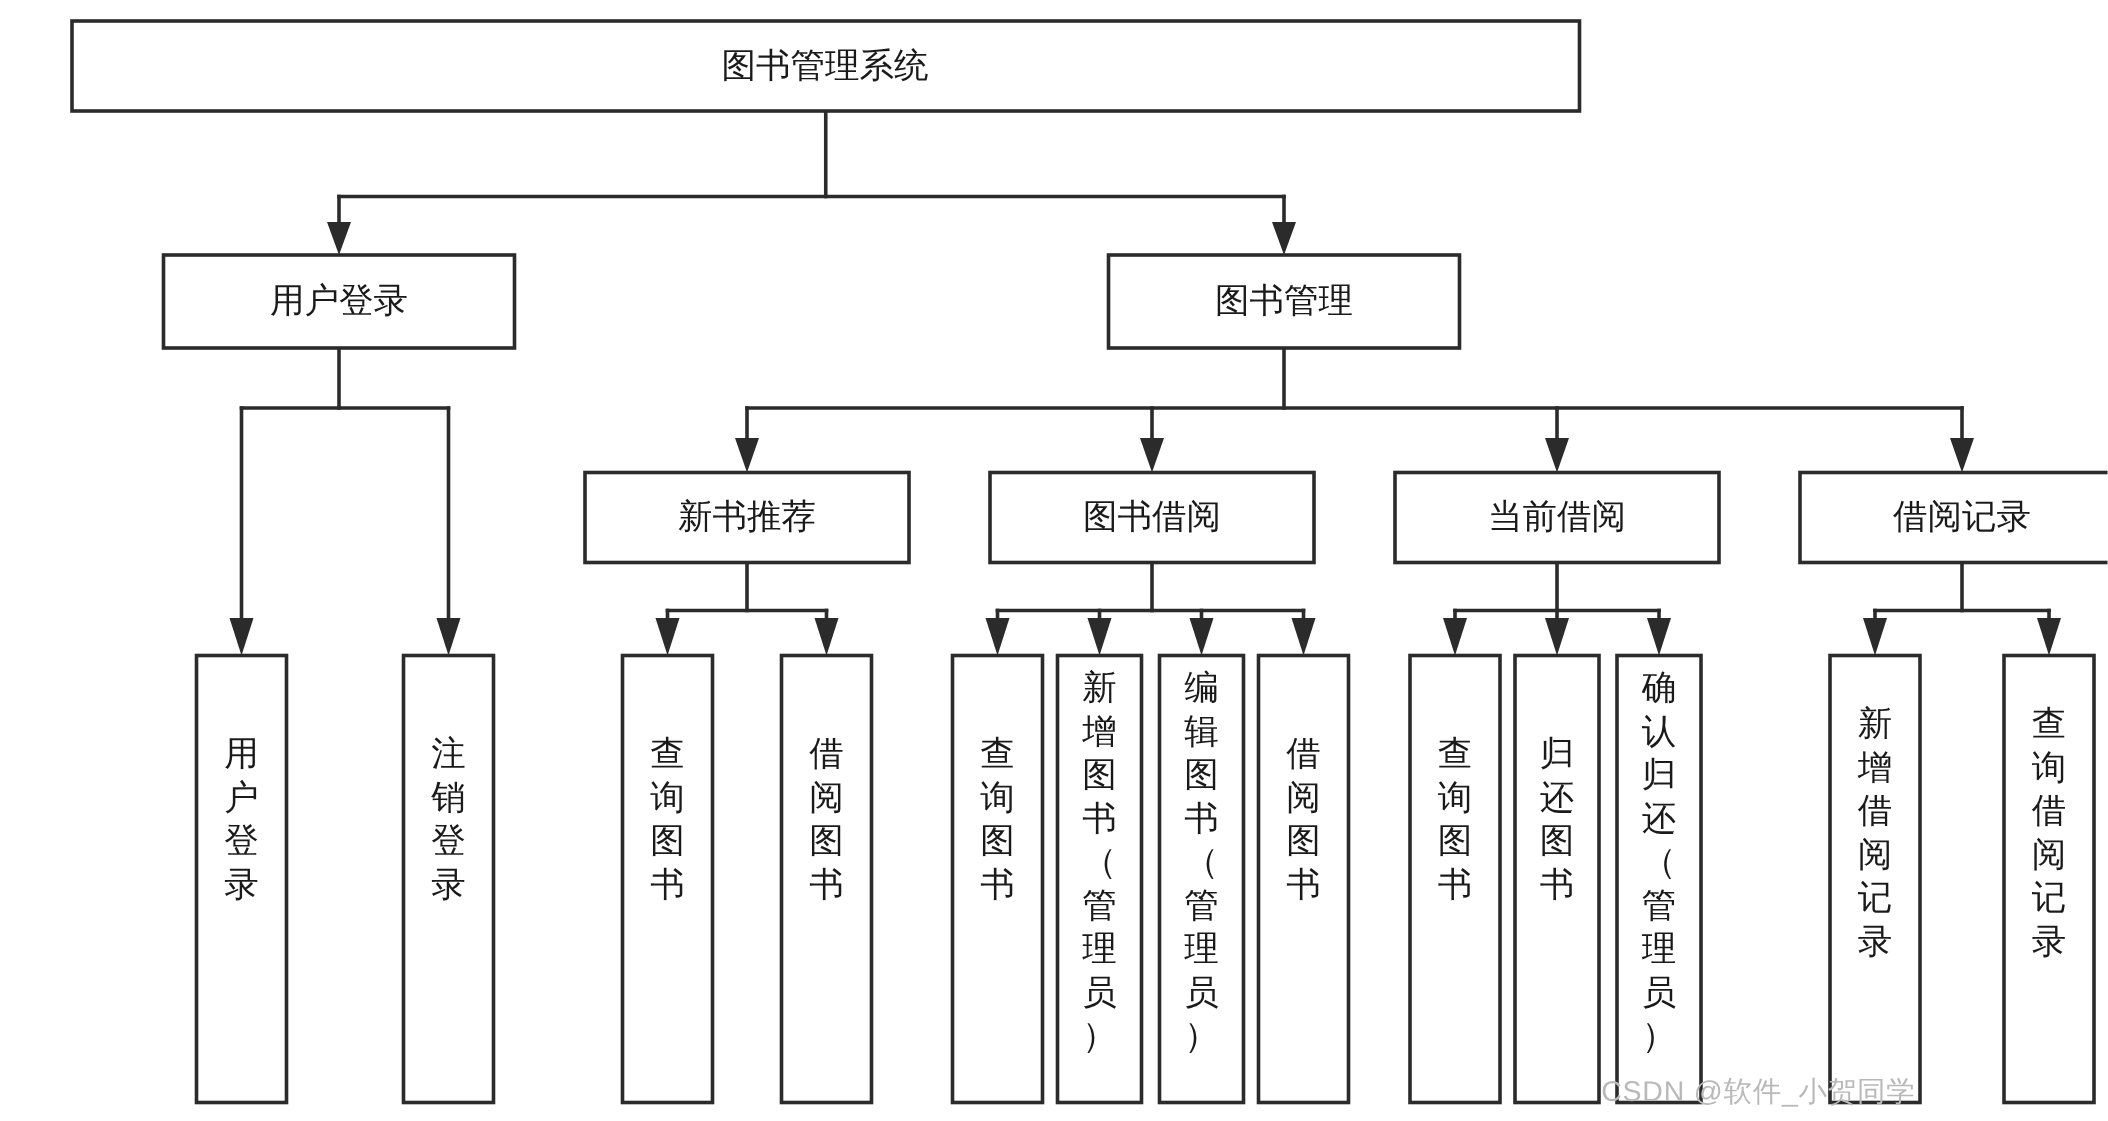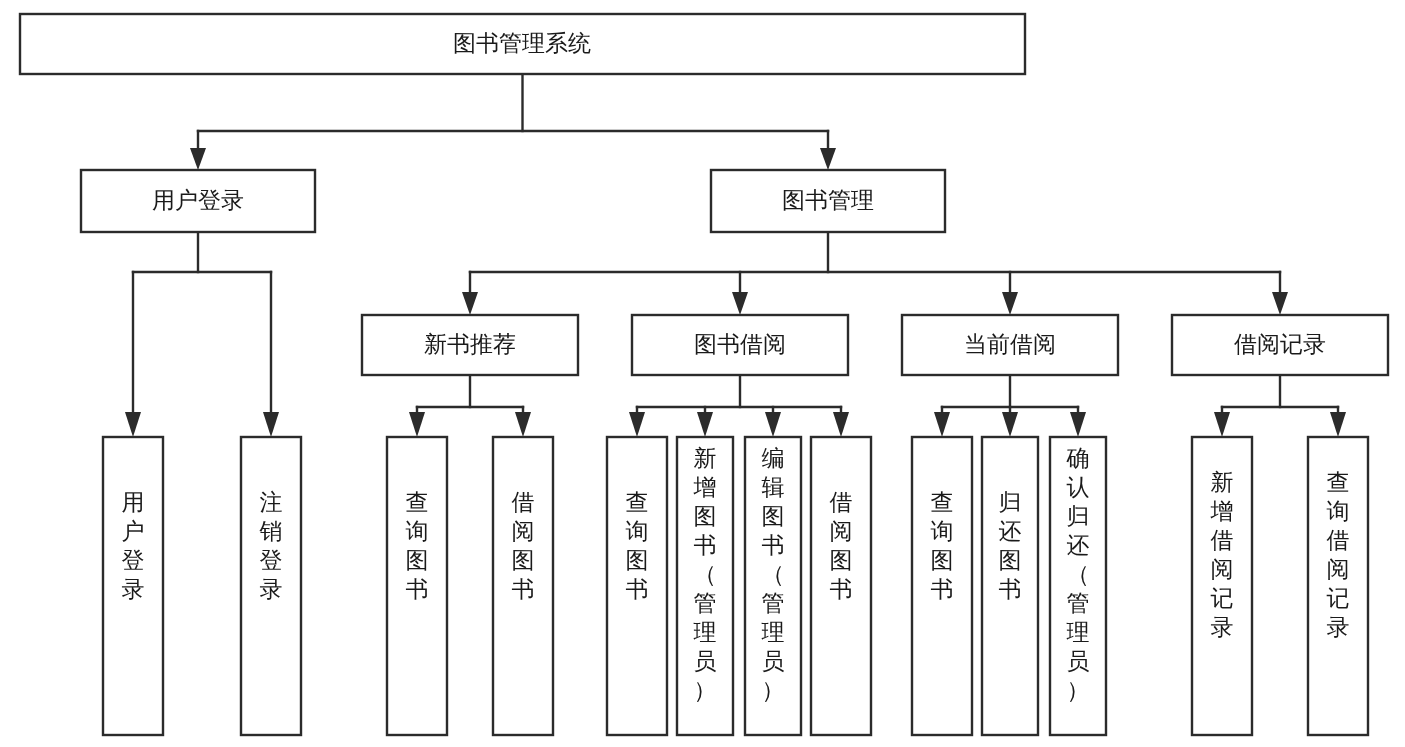--- a/index.html
+++ b/index.html
@@ -13,20 +13,21 @@
     position: relative;
     overflow: hidden;
     font-family: "Liberation Sans", "DejaVu Sans", sans-serif;
   }
   #diagram-root {
     position: absolute;
     left: 0;
     top: 0;
     width: 1261px;
     height: 747px;
+    padding-left: 28px;
   }
   svg.flow {
     display: block;
     width: 1405px;
     height: 747px;
   }
   .node-box {
     fill: #ffffff;
     stroke: #2b2b2b;
     stroke-width: 2.4;
@@ -216,13 +217,14 @@
     <g>
       <rect class="node-box" x="1192" y="437" width="60" height="298"></rect>
       <text class="node-label-vertical" x="1222" y="490"><tspan x="1222" dy="0">新</tspan><tspan x="1222" dy="29">增</tspan><tspan x="1222" dy="29">借</tspan><tspan x="1222" dy="29">阅</tspan><tspan x="1222" dy="29">记</tspan><tspan x="1222" dy="29">录</tspan></text>
     </g>
     <g>
       <rect class="node-box" x="1308" y="437" width="60" height="298"></rect>
       <text class="node-label-vertical" x="1338" y="490"><tspan x="1338" dy="0">查</tspan><tspan x="1338" dy="29">询</tspan><tspan x="1338" dy="29">借</tspan><tspan x="1338" dy="29">阅</tspan><tspan x="1338" dy="29">记</tspan><tspan x="1338" dy="29">录</tspan></text>
     </g>
   </svg>
 
+  <div class="watermark">CSDN @软件_小贺同学</div>
 </div>
 
 </body></html>

